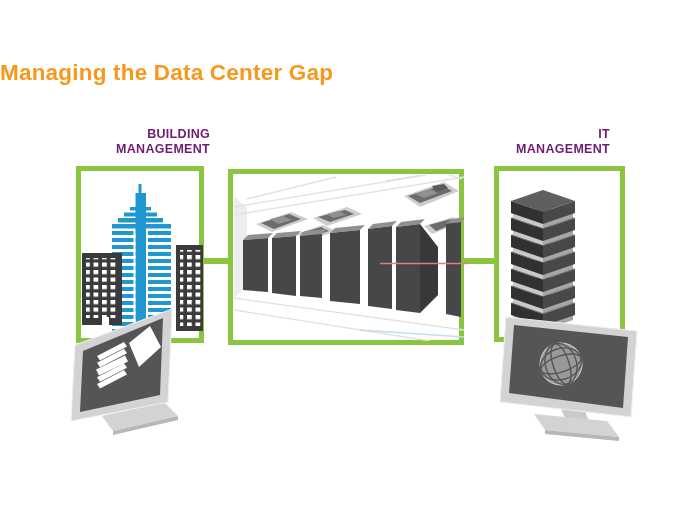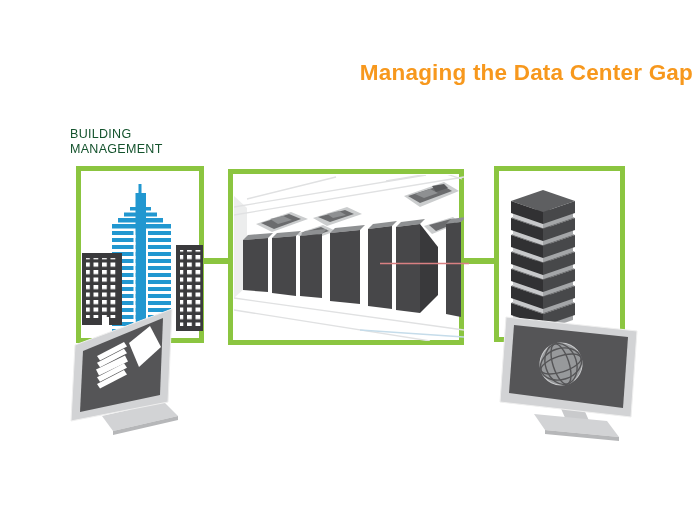--- a/index.html
+++ b/index.html
@@ -1,26 +1,26 @@
 <!DOCTYPE html>
 <html><head>
 <meta charset="utf-8">
 <style>
   html,body{margin:0;padding:0;background:#fff;}
   .canvas{
     position:relative;width:693px;height:514px;background:#fff;overflow:hidden;
     font-family:"Liberation Sans","DejaVu Sans",sans-serif;
   }
   .title{
-    position:absolute;top:60px;left:0;right:0;text-align:right;
+    position:absolute;top:60px;left:0;right:0;text-align:left;
     font-size:22.5px;font-weight:bold;color:#F7981D;letter-spacing:.2px;
   }
   .colhead{
-    position:absolute;text-align:left;font-weight:normal;font-size:12.5px;
-    line-height:1.22;color:#14532d;letter-spacing:.3px;
+    position:absolute;text-align:right;font-weight:bold;font-size:12.5px;
+    line-height:1.22;color:#701a75;letter-spacing:.3px;
   }
   .colhead-left{left:70px;top:127px;width:140px;}
   .colhead-center{left:224px;top:127px;width:250px;}
   .colhead-right{left:510px;top:127px;width:100px;}
   .frame{position:absolute;border:5px solid #8BC540;box-sizing:border-box;background:transparent;}
   .frame-left{left:76px;top:166px;width:128px;height:177px;}
   .frame-center{left:228px;top:169px;width:236px;height:176px;}
   .frame-right{left:494px;top:166px;width:131px;height:176px;}
   .connector{position:absolute;height:6px;background:#8BC540;}
   .connector-left{left:204px;top:258px;width:24px;}
@@ -28,20 +28,21 @@
   svg.art{position:absolute;left:0;top:0;}
 </style>
 </head>
 <body>
 
 <div class="canvas">
 
   <div class="title">Managing the Data Center Gap</div>
 
   <div class="colhead colhead-left">BUILDING MANAGEMENT</div>
+  <div class="colhead colhead-right">IT MANAGEMENT</div>
 
   <div class="frame frame-left"></div>
   <div class="frame frame-center"></div>
   <div class="frame frame-right"></div>
 
   <div class="connector connector-left"></div>
   <div class="connector connector-right"></div>
 
   <svg class="art" width="693" height="514" viewBox="0 0 693 514">
     <defs>

